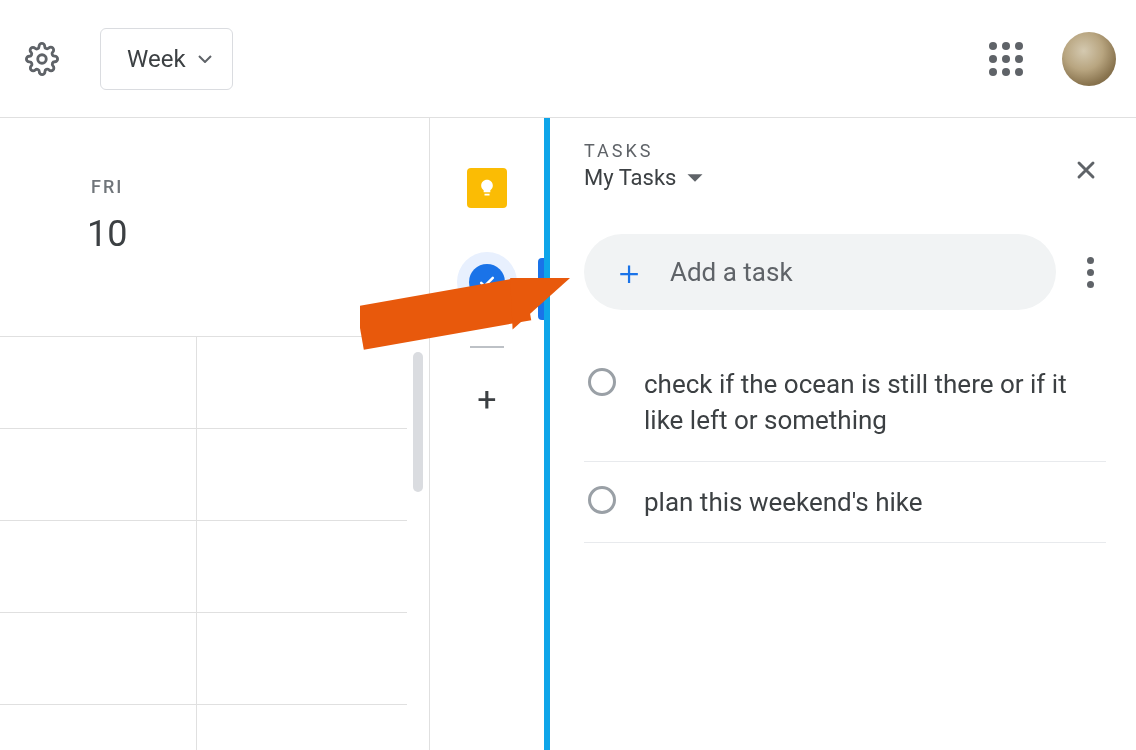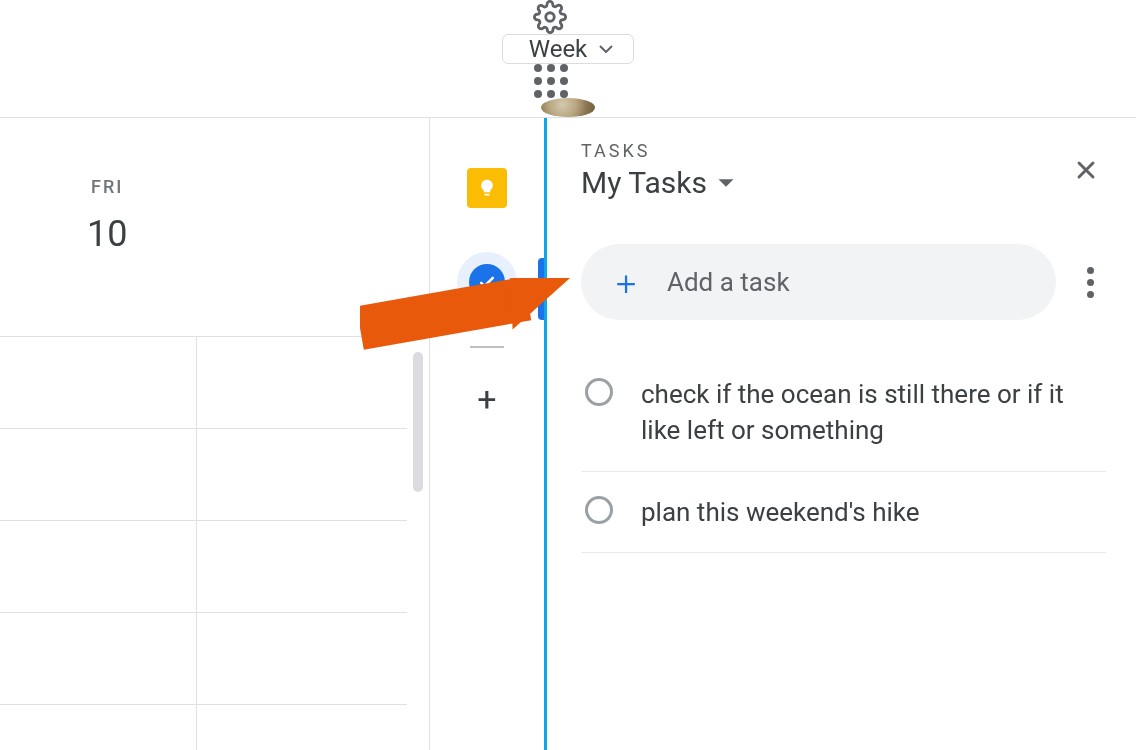--- a/index.html
+++ b/index.html
@@ -11,21 +11,20 @@
       overflow: hidden;
       position: relative;
     }
     
     .top-bar {
       height: 118px;
       display: flex;
       align-items: center;
       padding: 0 20px;
       border-bottom: 1px solid #e0e0e0;
-      flex-direction: column;
     }
     .gear {
       width: 44px; height: 44px;
       display: flex; align-items: center; justify-content: center;
       cursor: pointer;
       margin-right: 36px;
     }
     .view-selector {
       border: 1px solid #dadce0;
       border-radius: 6px;
@@ -175,37 +174,37 @@
     }
     .rail-plus {
       font-size: 34px;
       color: #3c4043;
       cursor: pointer;
       line-height: 1;
     }
     
     .tasks-panel {
       flex: 1;
-      border-left: 3px solid #0ea5e9;
+      border-left: 6px solid #0ea5e9;
       padding: 22px 30px 0 34px;
       position: relative;
     }
     .panel-header-row {
       display: flex;
       justify-content: space-between;
       align-items: flex-start;
     }
     .panel-label {
       font-size: 18px;
       letter-spacing: 3px;
       color: #5f6368;
       margin-bottom: 4px;
     }
     .list-title {
-      font-size: 30px;
+      font-size: 22px;
       color: #3c4043;
       display: flex;
       align-items: center;
       gap: 10px;
       cursor: pointer;
     }
     .close-btn {
       width: 40px; height: 40px;
       display: flex; align-items: center; justify-content: center;
       cursor: pointer;

